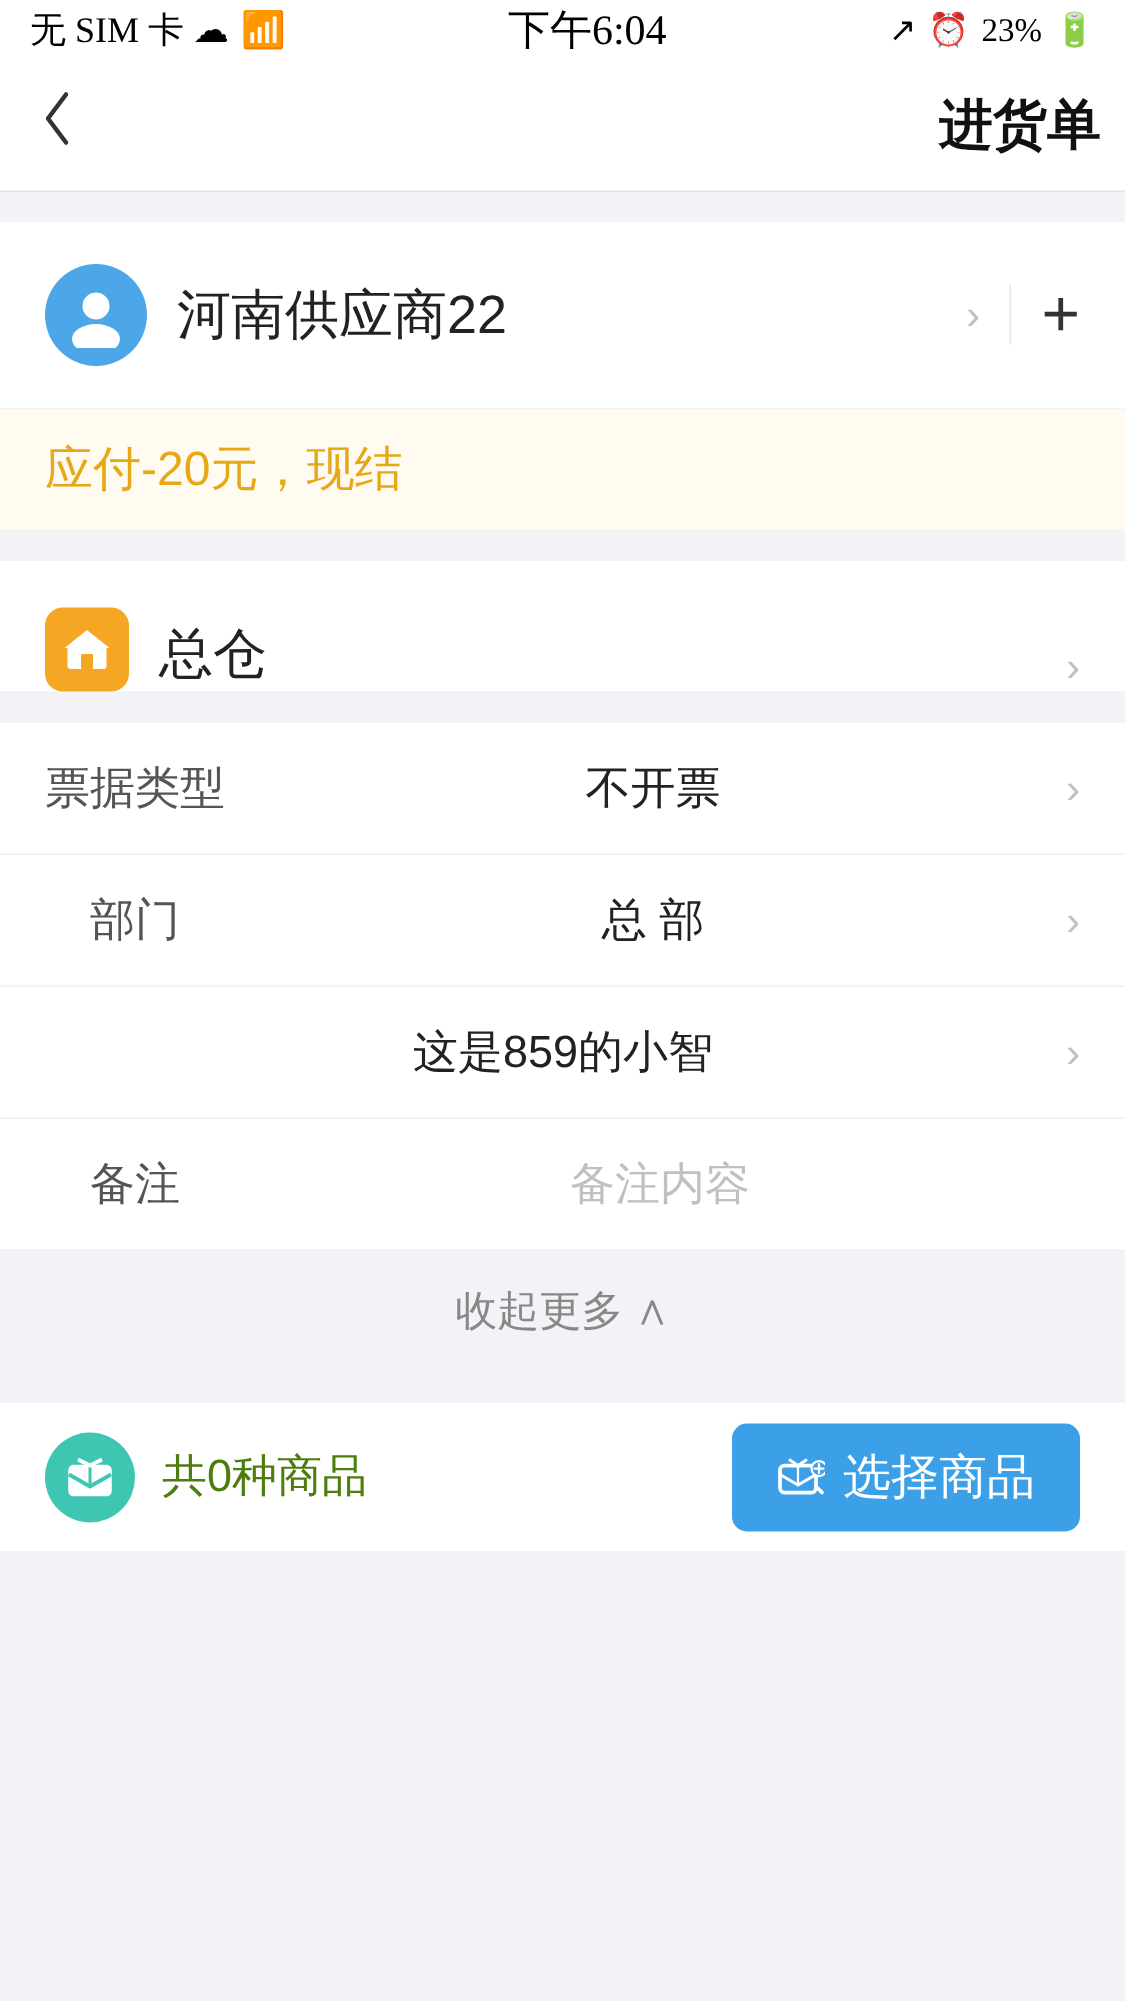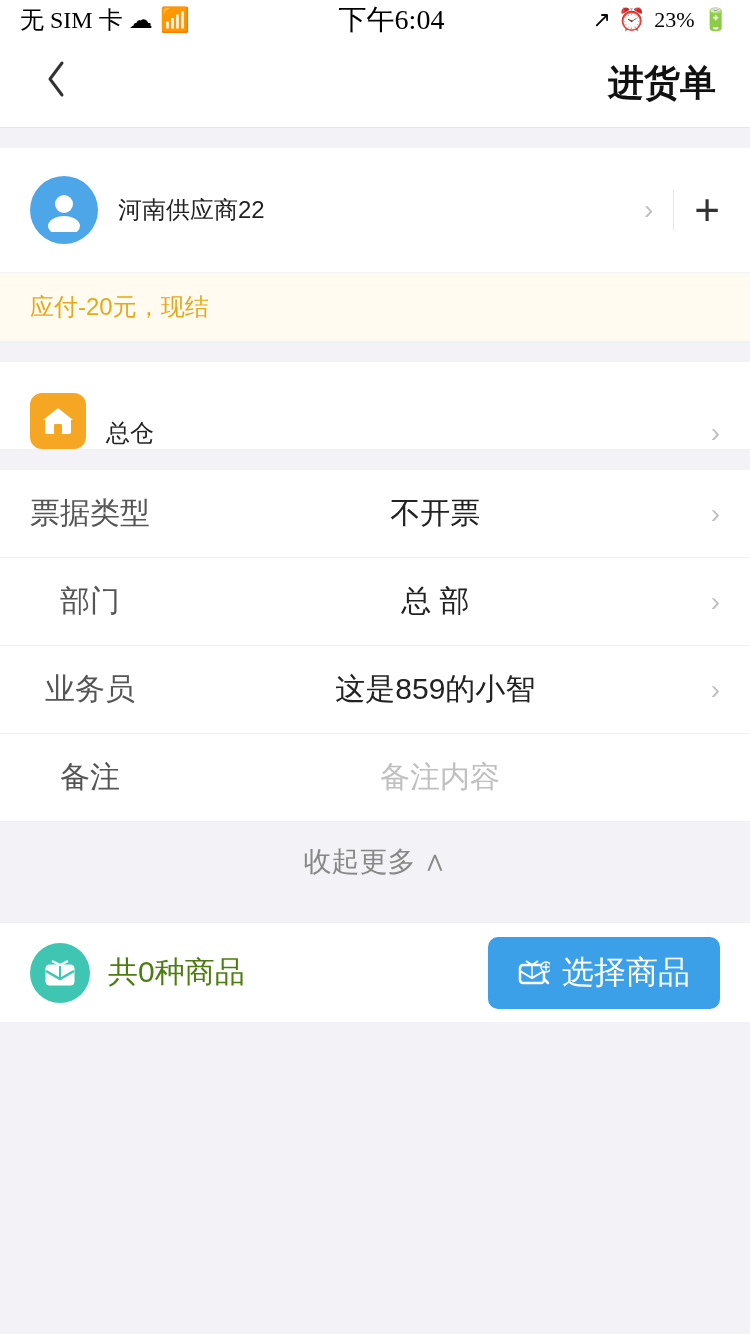--- a/index.html
+++ b/index.html
@@ -29,21 +29,21 @@
     .status-right { display: flex; align-items: center; gap: 8px; font-size: 22px; color: #000; }
 
     
     .nav-bar {
       width: 750px;
       height: 88px;
       background: #fff;
       display: flex;
       align-items: center;
       justify-content: space-between;
-      padding: 0 34px;
+      padding: 0 16px;
       border-bottom: 1px solid #e5e5e5;
     }
     .nav-back {
       font-size: 40px;
       color: #333;
       cursor: pointer;
       padding: 10px;
     }
     .nav-title {
       font-size: 36px;
@@ -83,21 +83,21 @@
       background: #4da6e8;
       display: flex;
       align-items: center;
       justify-content: center;
       margin-right: 20px;
       flex-shrink: 0;
     }
     .supplier-avatar svg { width: 44px; height: 44px; }
     .supplier-name {
       flex: 1;
-      font-size: 24px;
+      font-size: 36px;
       color: #222;
     }
     .supplier-arrow {
       font-size: 28px;
       color: #c0c0c0;
       margin-right: 20px;
     }
     .supplier-divider {
       width: 1px;
       height: 40px;
@@ -108,21 +108,21 @@
       font-size: 44px;
       color: #333;
       line-height: 1;
       cursor: pointer;
     }
 
     
     .notice-row {
       background: #fffbf0;
       padding: 18px 30px;
-      font-size: 24px;
+      font-size: 32px;
       color: #e6a817;
       border-bottom: 1px solid #f2f2f2;
     }
 
     
     .form-row {
       display: flex;
       align-items: center;
       padding: 0 30px;
       height: 88px;
@@ -303,21 +303,20 @@
     <span class="form-arrow">›</span>
   </div>
 
   <div class="form-row">
     <div class="form-label">部门</div>
     <div class="form-value">总 部</div>
     <span class="form-arrow">›</span>
   </div>
 
   <div class="form-row">
-    <div class="form-label">业务员</div>
     <div class="form-value">这是859的小智</div>
     <span class="form-arrow">›</span>
   </div>
 
   <div class="form-row">
     <div class="form-label">备注</div>
     <div class="form-value placeholder">备注内容</div>
   </div>
 </div>
 

